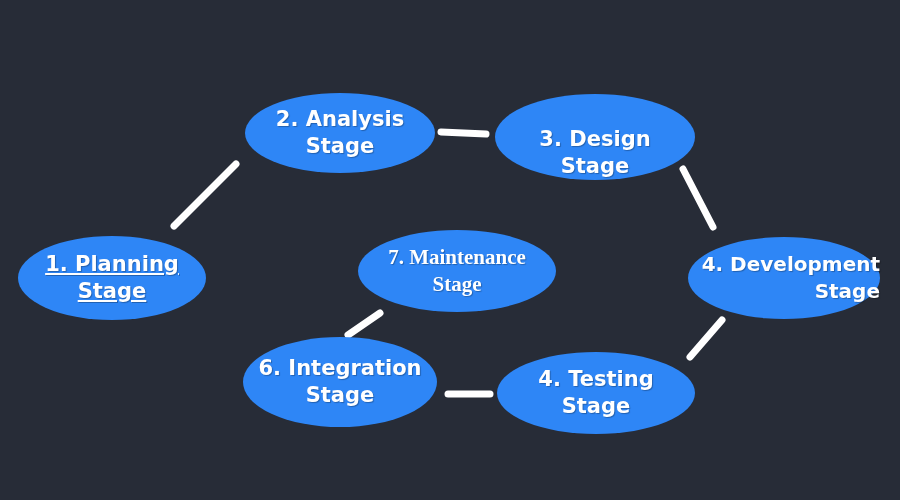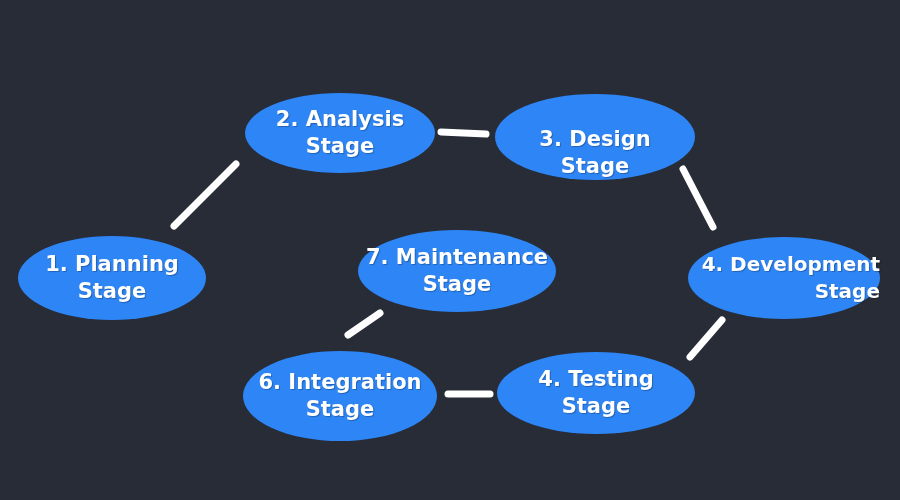--- a/index.html
+++ b/index.html
@@ -38,27 +38,27 @@
     color: var(--node-text, #ffffff);
     font-weight: 700;
     font-size: 21px;
     line-height: 27px;
     text-align: center;
     text-shadow: 1px 1px 1px rgba(0,0,0,0.28);
     cursor: default;
   }
   .node .nl { white-space: nowrap; }
 
-  .n-planning    { left: 18px;  top: 236px; width: 188px; height: 84px; }
+  .n-planning    { left: 18px;  top: 236px; width: 188px; height: 84px; text-decoration: underline; }
   .n-analysis    { left: 245px; top: 93px;  width: 190px; height: 80px; }
   .n-design      { left: 495px; top: 94px;  width: 200px; height: 86px; justify-content: flex-end; }
   .n-development { left: 688px; top: 237px; width: 192px; height: 82px; font-size: 20px; align-items: flex-end; }
   .n-testing     { left: 497px; top: 352px; width: 198px; height: 82px; }
-  .n-integration { left: 243px; top: 351px; width: 194px; height: 90px; }
-  .n-maintenance { left: 358px; top: 230px; width: 198px; height: 82px; }
+  .n-integration { left: 243px; top: 337px; width: 194px; height: 90px; }
+  .n-maintenance { left: 358px; top: 230px; width: 198px; height: 82px; font-family: Liberation Serif, serif; }
 </style>
 </head>
 <body>
 
 <div class="canvas">
 
   <svg class="edges-layer" viewBox="0 0 900 500" xmlns="http://www.w3.org/2000/svg">
     <line x1="174" y1="226" x2="236" y2="164"></line>
     <line x1="441" y1="132" x2="486" y2="134"></line>
     <line x1="683" y1="169" x2="713" y2="227"></line>

